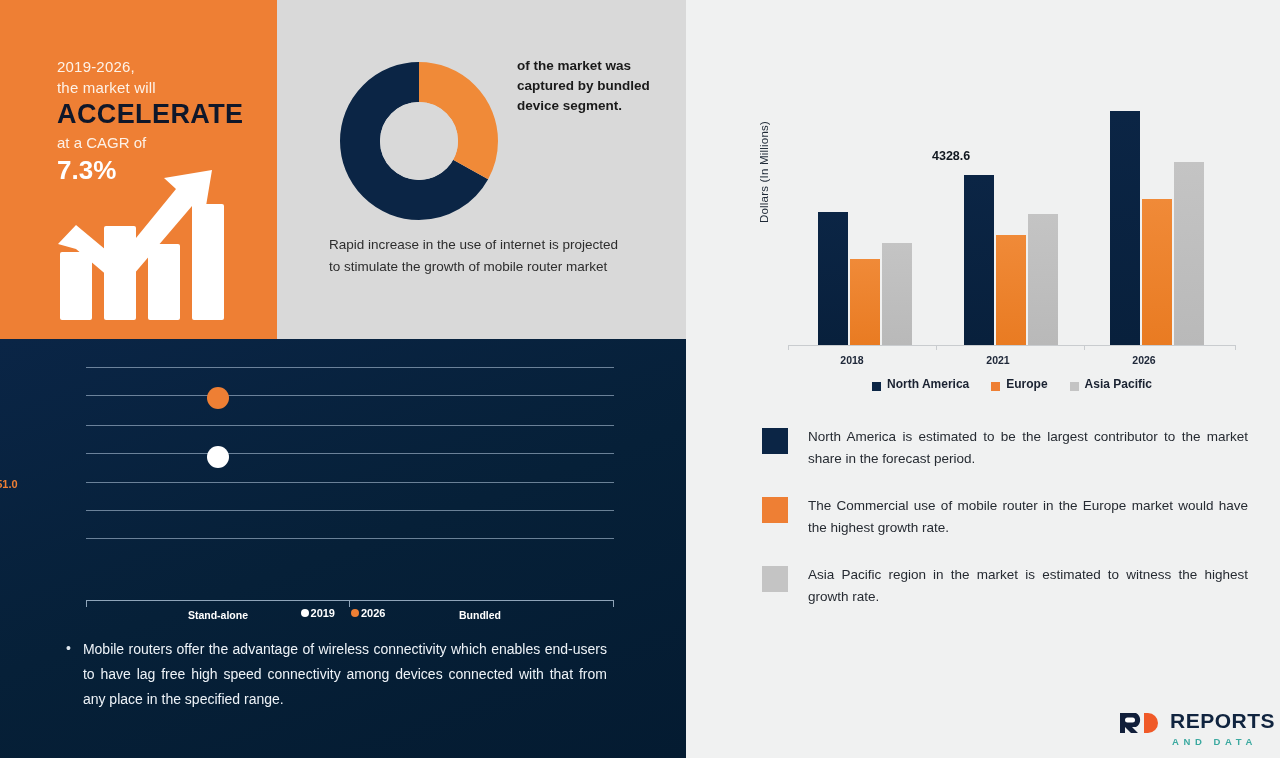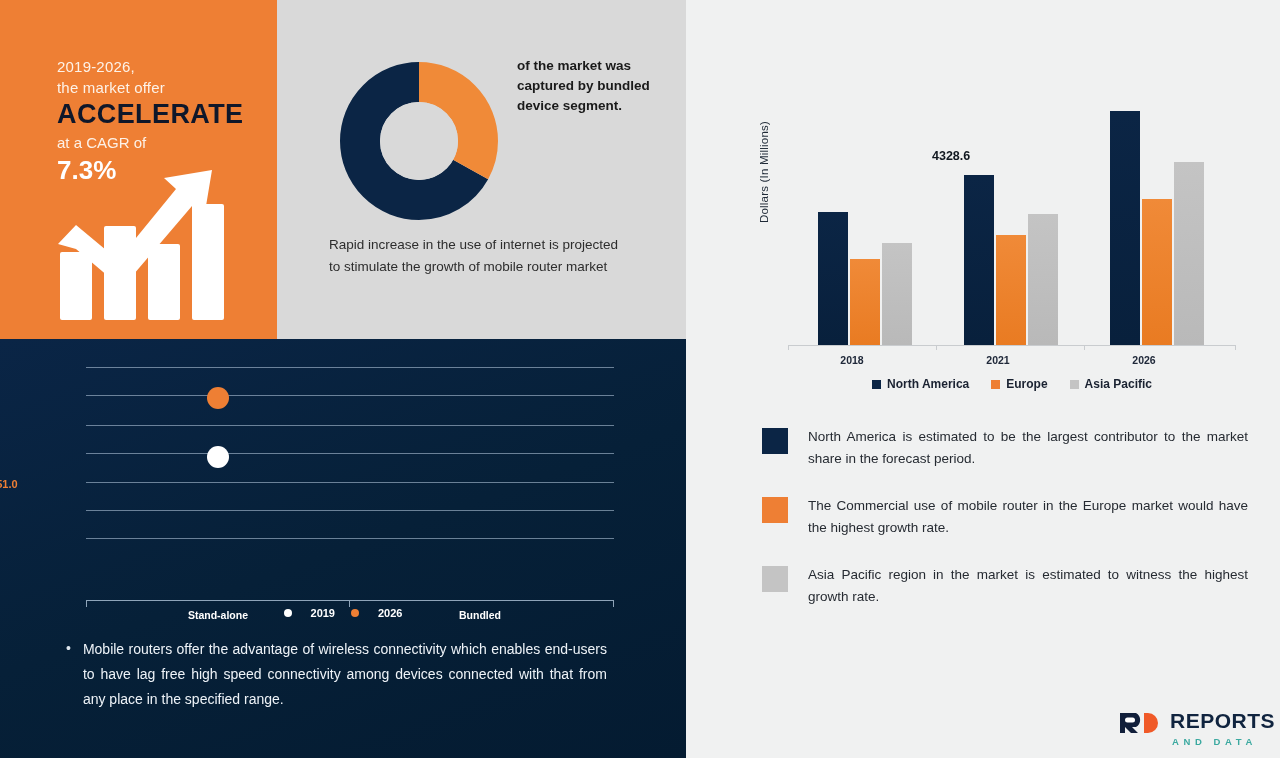--- a/index.html
+++ b/index.html
@@ -53,21 +53,21 @@
     position:absolute; font-size:11px; font-weight:bold; color:#ee7f34; white-space:nowrap;
   }
   .cat-label {
     position:absolute; font-size:10.5px; font-weight:bold; color:#ffffff;
     text-align:center; white-space:nowrap;
   }
   #dot-legend {
     position:absolute; left:0; top:268px; width:686px;
     display:flex; justify-content:center; gap:16px; align-items:center;
   }
-  .dleg { display:flex; align-items:center; gap:19px; font-size:11px; font-weight:bold; color:#fff; }
+  .dleg { display:flex; align-items:center; gap:2px; font-size:11px; font-weight:bold; color:#fff; }
   .dleg-dot { width:8px; height:8px; border-radius:50%; }
 
   #bullet-block {
     position:absolute; left:66px; top:298px; width:560px;
     display:flex; gap:12px;
   }
   #bullet-dot { color:#dfe7ef; font-size:14px; line-height:22px; flex:0 0 auto; }
   #bullet-text {
     font-size:14px; color:#eef3f8; line-height:25px; text-align:justify;
     width:524px;
@@ -93,21 +93,21 @@
     position:absolute; top:249px; font-size:10.5px; font-weight:bold; color:#20293a;
     text-align:center; white-space:nowrap;
   }
   #bar-value-label {
     position:absolute; font-size:12.5px; font-weight:bold; color:#111820; white-space:nowrap;
   }
   #bar-legend {
     position:absolute; left:22px; top:272px; width:448px;
     display:flex; justify-content:center; gap:22px; align-items:center;
   }
-  .bleg { display:flex; align-items:center; gap:6px; font-size:12px; font-weight:bold; color:#1a2231; }
+  .bleg { display:flex; align-items:flex-end; gap:6px; font-size:12px; font-weight:bold; color:#1a2231; }
   .bleg-sw { width:9px; height:9px; }
 
   #notes { position:absolute; left:76px; top:426px; width:490px; }
   .note-row { display:flex; gap:20px; margin-bottom:25px; }
   .note-sw { width:26px; height:26px; flex:0 0 auto; margin-top:2px; }
   .note-text { font-size:13.5px; color:#262b32; line-height:22px; text-align:justify; width:440px; }
 
   
   #logo { position:absolute; left:1118px; top:708px; width:148px; height:42px; }
   #logo-mark { position:absolute; left:0; top:3px; width:48px; height:24px; }
@@ -119,21 +119,21 @@
     position:absolute; left:54px; top:24px; font-size:9.5px; font-weight:bold;
     letter-spacing:4.6px; color:#3ba9a0; line-height:20px;
   }
 </style>
 </head>
 <body>
 
 <div id="accel-panel">
   <div id="accel-text">
     <div class="accel-l1">2019-2026,</div>
-    <div class="accel-l2">the market offer</div>
+    <div class="accel-l2">the market will</div>
     <div class="accel-big">ACCELERATE</div>
     <div class="accel-l4">at a CAGR of</div>
     <div class="accel-cagr">7.3%</div>
   </div>
   <svg id="accel-graphic" viewBox="0 0 190 175">
     <rect x="8" y="104" width="32" height="68" rx="2" fill="#ffffff"></rect>
     <rect x="52" y="78" width="32" height="94" rx="2" fill="#ffffff"></rect>
     <rect x="96" y="96" width="32" height="76" rx="2" fill="#ffffff"></rect>
     <rect x="140" y="56" width="32" height="116" rx="2" fill="#ffffff"></rect>
     <path d="M6 96 L24 77 L66 112 L124 41 L112 30 L160 22 L152 70 L140 58 L70 140 L24 101 Z" fill="#ffffff"></path>

